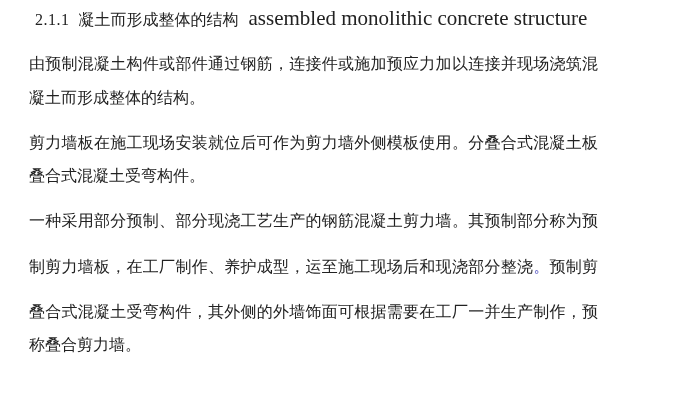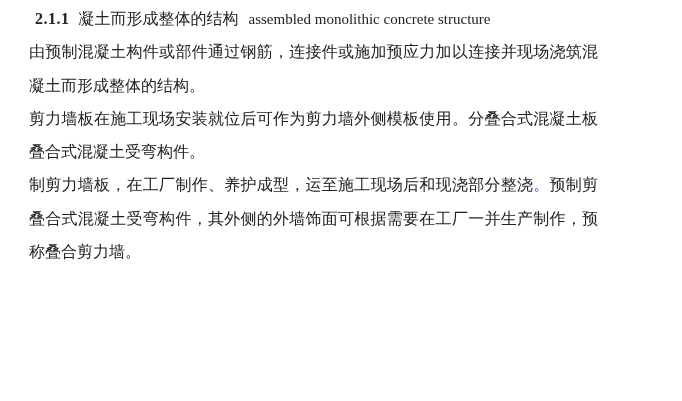--- a/index.html
+++ b/index.html
@@ -19,47 +19,49 @@
     width: 569px;
     height: 33.3px;
     line-height: 33.3px;
     overflow: hidden;
     white-space: nowrap;
   }
   .line.just {
     white-space: normal;
     text-align: justify;
     text-align-last: justify;
+    margin-top: 12px;
   }
   .heading { margin-left: 6px; width: 563px; }
   .heading .num {
-    font-weight: bold;
+    font-weight: normal;
     margin-right: 9px;
     letter-spacing: 0.5px;
     margin-top: 16px;
   }
   .heading .cn { }
   .heading .en {
     margin-left: 10px;
-    font-size: 15px;
+    font-size: 21px;
     text-align: center;
   }
   .blue { color: #3d3db8; }
 </style>
 </head>
 <body>
 
 <div class="page">
 
   <div class="line heading">
     <span class="num">2.1.1</span><span class="cn">凝土而形成整体的结构</span><span class="en">assembled monolithic concrete structure</span>
   </div>
   <div class="line just">由预制混凝土构件或部件通过钢筋，连接件或施加预应力加以连接并现场浇筑混</div>
   <div class="line">凝土而形成整体的结构。</div>
 
   <div class="line just">剪力墙板在施工现场安装就位后可作为剪力墙外侧模板使用。分叠合式混凝土板</div>
   <div class="line">叠合式混凝土受弯构件。</div>
 
+  <div class="line just">一种采用部分预制、部分现浇工艺生产的钢筋混凝土剪力墙。其预制部分称为预</div>
   <div class="line just"><span>制剪力墙板，在工厂制作、养护成型，运至施工现场后和现浇部分整浇</span><span class="blue">。</span><span>预制剪</span></div>
   <div class="line just">叠合式混凝土受弯构件，其外侧的外墙饰面可根据需要在工厂一并生产制作，预制</div>
   <div class="line">称叠合剪力墙。</div>
 
 </div>
 
 </body></html>

